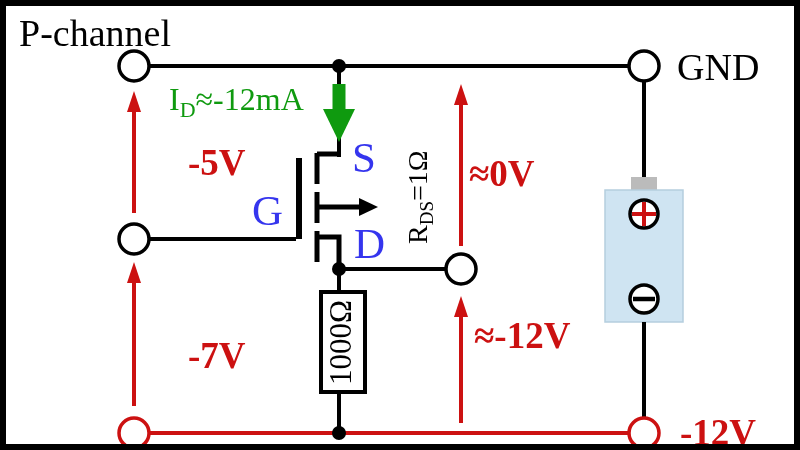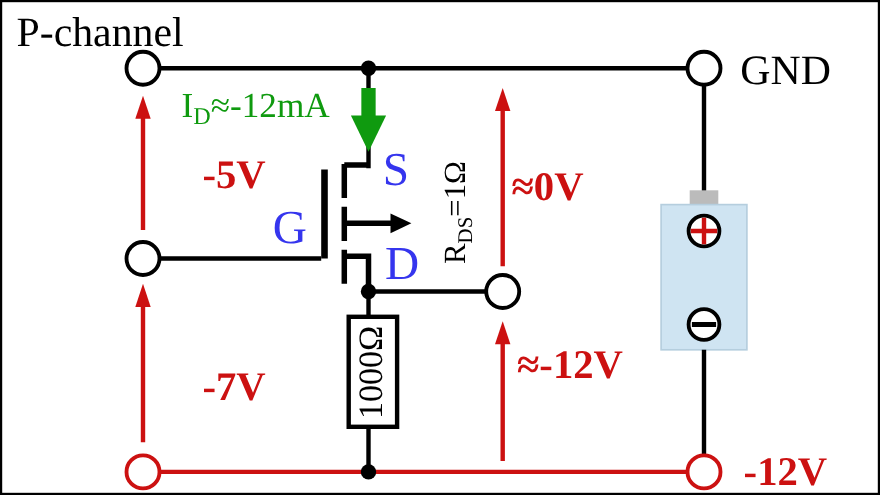--- a/index.html
+++ b/index.html
@@ -1,18 +1,18 @@
 <!DOCTYPE html>
 <html style="--black: #000000; --red: #cc1111; --green: #0f9a0f; --blue: #3535ee; --battery_fill: #cfe4f2; --battery_nub: #bbbbbb;"><head>
 <meta charset="utf-8">
 <style>
   html,body { margin:0; padding:0; background:#ffffff; }
   .canvas {
     position:relative; width:800px; height:450px; box-sizing:border-box;
-    background:#ffffff; border:2px solid #000000; overflow:hidden;
+    background:#ffffff; border:6px solid #000000; overflow:hidden;
     font-family:"Liberation Serif", serif;
   }
   svg { display:block; }
   
   .wire       { stroke:var(--black); stroke-width:4; fill:none; }
   .wire5      { stroke:var(--black); stroke-width:5; fill:none; }
   .gatebar    { stroke:var(--black); stroke-width:6; fill:none; }
   .dot        { fill:var(--black); stroke:none; }
   .terminal   { fill:#ffffff; stroke:var(--black); stroke-width:3.5; }
   .terminal-red { fill:#ffffff; stroke:var(--red); stroke-width:3.5; }

